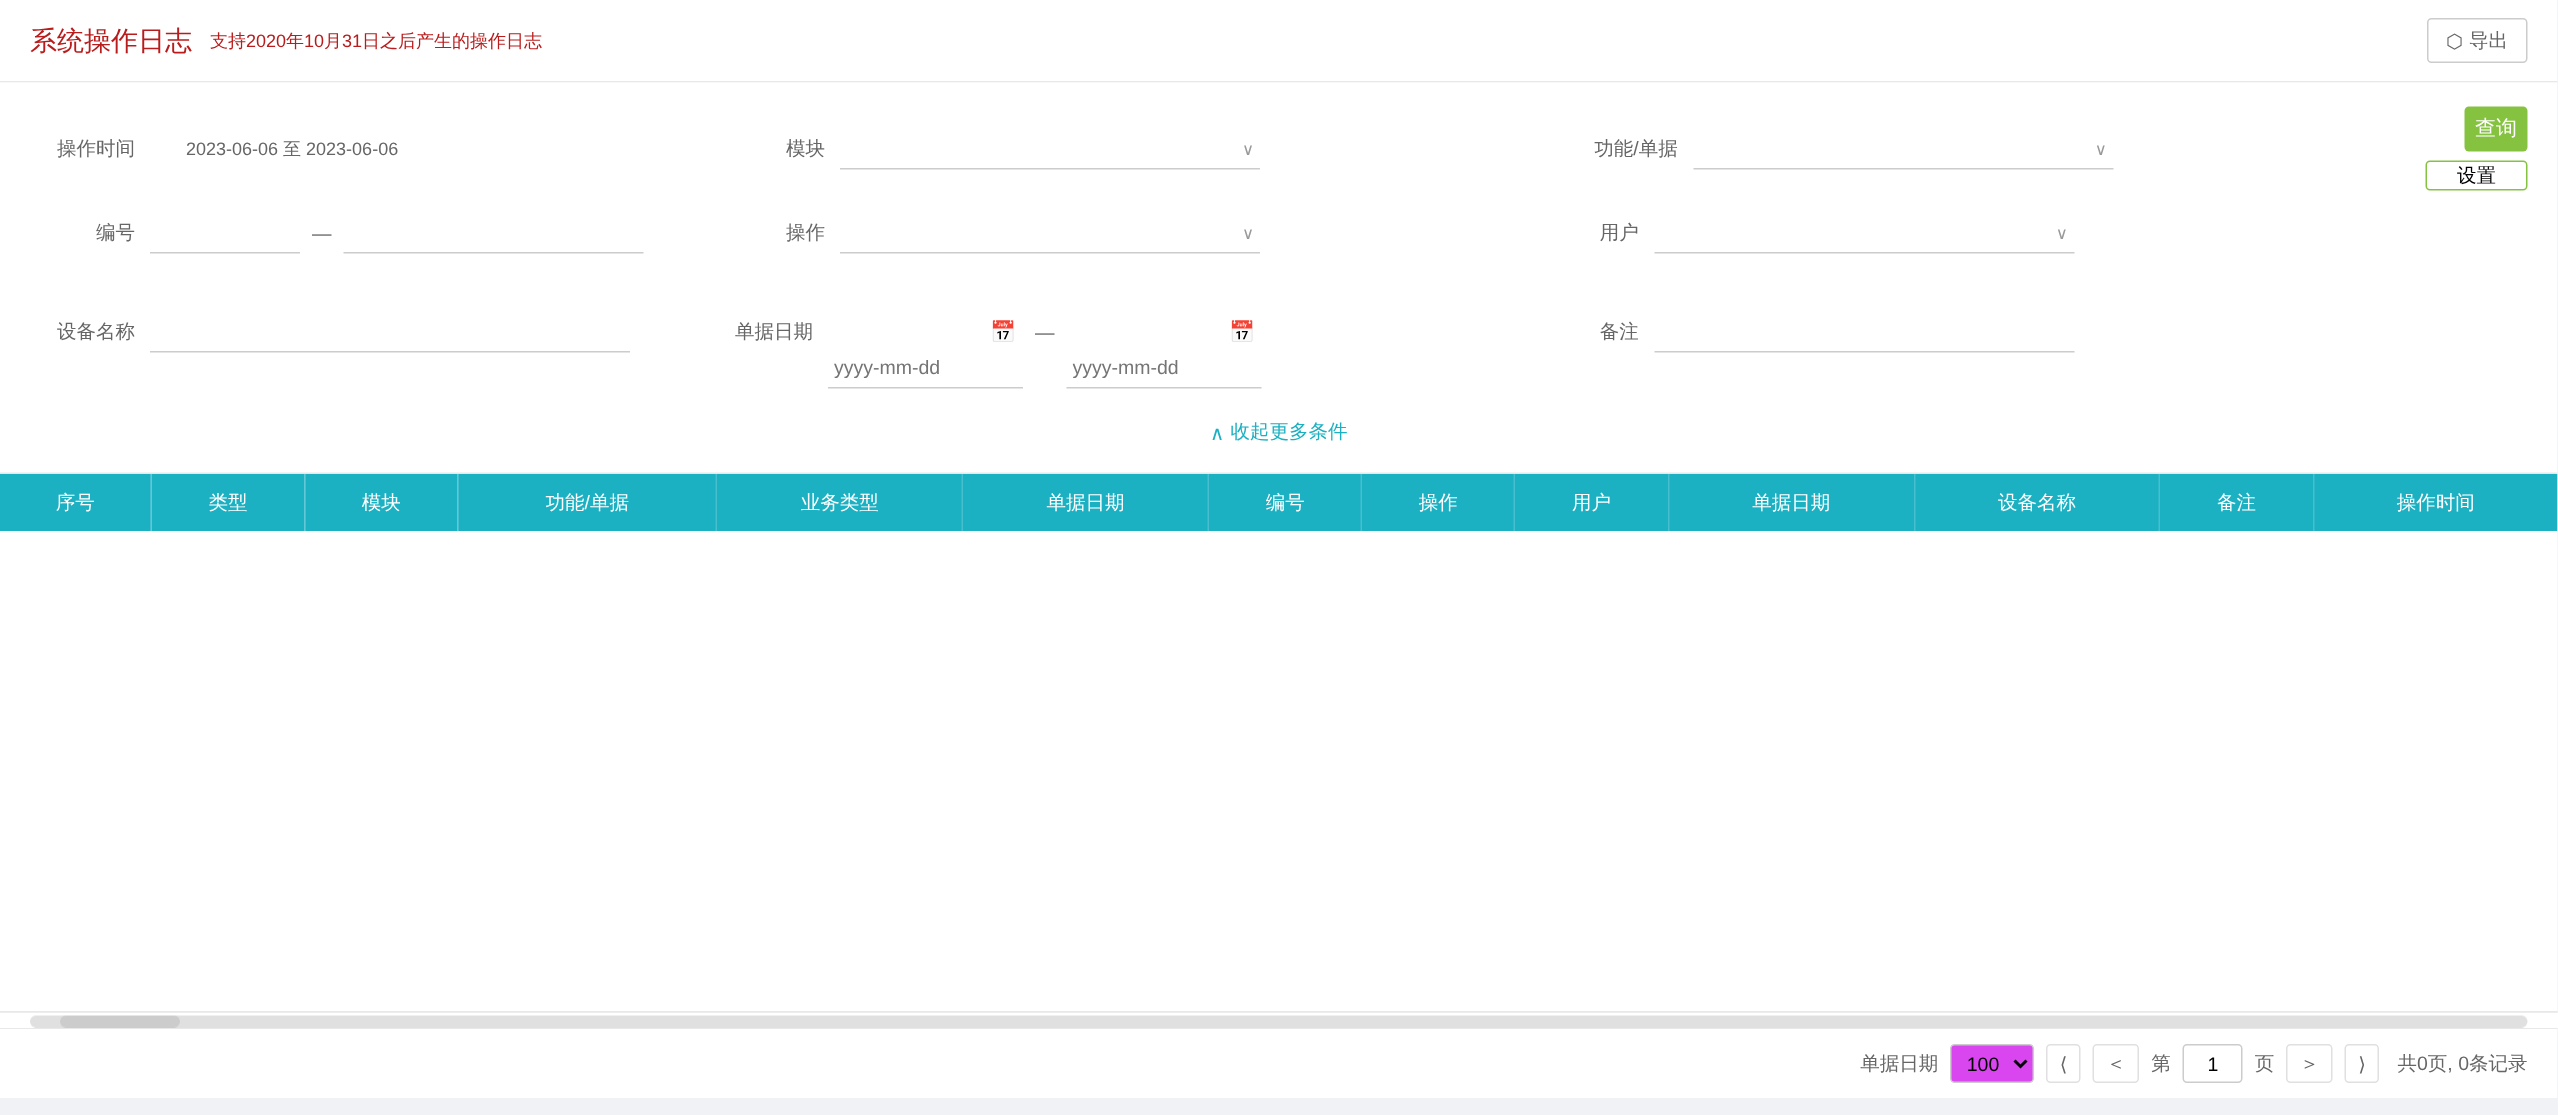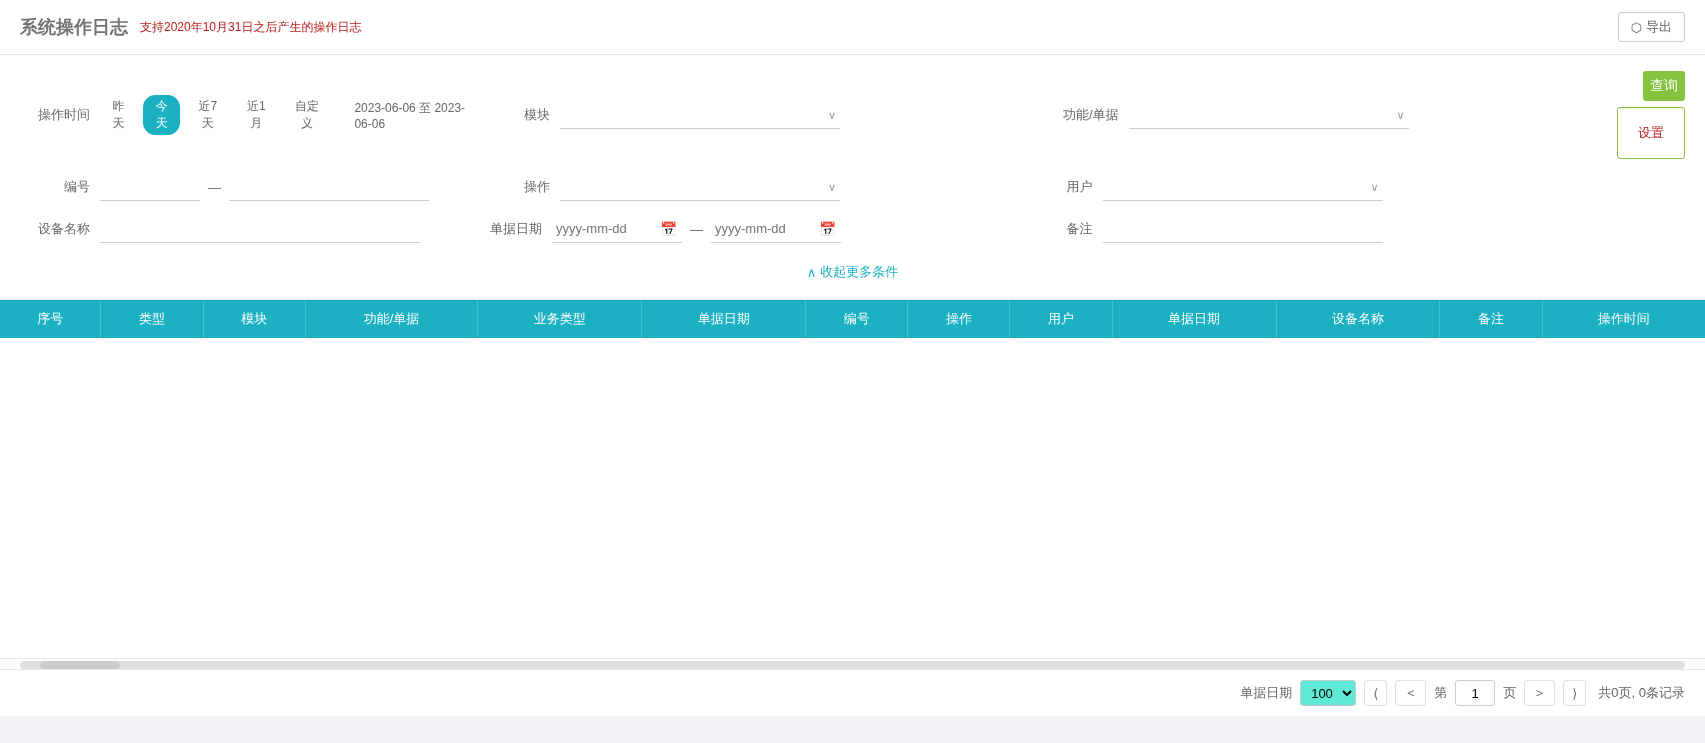--- a/index.html
+++ b/index.html
@@ -7,21 +7,21 @@
 
     .page-header {
       display: flex;
       align-items: center;
       justify-content: space-between;
       padding: 12px 20px;
       background: #fff;
       border-bottom: 1px solid #e8e8e8;
     }
     .page-title-area { display: flex; align-items: center; gap: 12px; }
-    .page-title { font-size: 18px; font-weight: bold; color: #737373; text-align: center; }
+    .page-title { font-size: 18px; font-weight: normal; color: #b91c1c; text-align: center; }
     .page-subtitle { font-size: 12px; color: #b91c1c; }
     .export-btn {
       display: flex; align-items: center; gap: 4px;
       border: 1px solid #ccc; background: #fff; padding: 5px 12px;
       border-radius: 3px; cursor: pointer; font-size: 13px; color: #666;
     }
 
     .filter-panel {
       background: #fff;
       padding: 16px 20px 8px 20px;
@@ -115,20 +115,21 @@
     .date-input {
       height: 28px;
       border: none;
       border-bottom: 1px solid #ccc;
       outline: none;
       font-size: 13px;
       background: transparent;
       padding: 0 28px 0 4px;
       width: 130px;
       color: #bbb;
+      margin-top: 48px;
     }
     .calendar-icon {
       position: absolute;
       right: 4px;
       color: #1bb0c2;
       font-size: 14px;
       pointer-events: none;
     }
 
     .action-buttons {
@@ -142,23 +143,23 @@
       color: #fff;
       border: none;
       padding: 6px 7px;
       border-radius: 3px;
       cursor: pointer;
       font-size: 14px;
       font-weight: 500;
     }
     .settings-btn {
       background: #fff;
-      color: #b91c1c;
+      color: #000000;
       border: 1px solid #85c240;
-      padding: 16px 20px;
+      padding: 0 20px;
       border-radius: 3px;
       cursor: pointer;
       font-size: 13px;
     }
 
     .collapse-bar {
       display: flex;
       justify-content: center;
       align-items: center;
       padding: 6px 0 10px 0;
@@ -233,21 +234,21 @@
       gap: 8px;
       font-size: 13px;
       color: #666;
     }
     .per-page-label { color: #666; }
     .per-page-select {
       border: 1px solid #ccc;
       border-radius: 3px;
       padding: 2px 6px;
       font-size: 13px;
-      background: #5eead4;
+      background: #d946ef;
       cursor: pointer;
       height: 26px;
     }
     .page-nav-btn {
       background: #fff;
       border: 1px solid #e0e0e0;
       border-radius: 3px;
       padding: 2px 8px;
       cursor: pointer;
       font-size: 13px;
@@ -286,27 +287,20 @@
   </button>
 </div>
 
 <div class="filter-panel">
 
   <div class="filter-row">
 
     <div class="filter-item" style="width:460px;">
       <span class="filter-label">操作时间</span>
       <div class="filter-group">
-        <div class="time-shortcuts">
-          <button class="time-btn">昨天</button>
-          <button class="time-btn active">今天</button>
-          <button class="time-btn">近7天</button>
-          <button class="time-btn">近1月</button>
-          <button class="time-btn">自定义</button>
-        </div>
         <span class="time-range-text">2023-06-06 至 2023-06-06</span>
       </div>
     </div>
 
     <div class="filter-item" style="flex:1;">
       <span class="filter-label">模块</span>
       <div class="select-wrapper">
         <select class="filter-select">
           <option value=""></option>
         </select>

